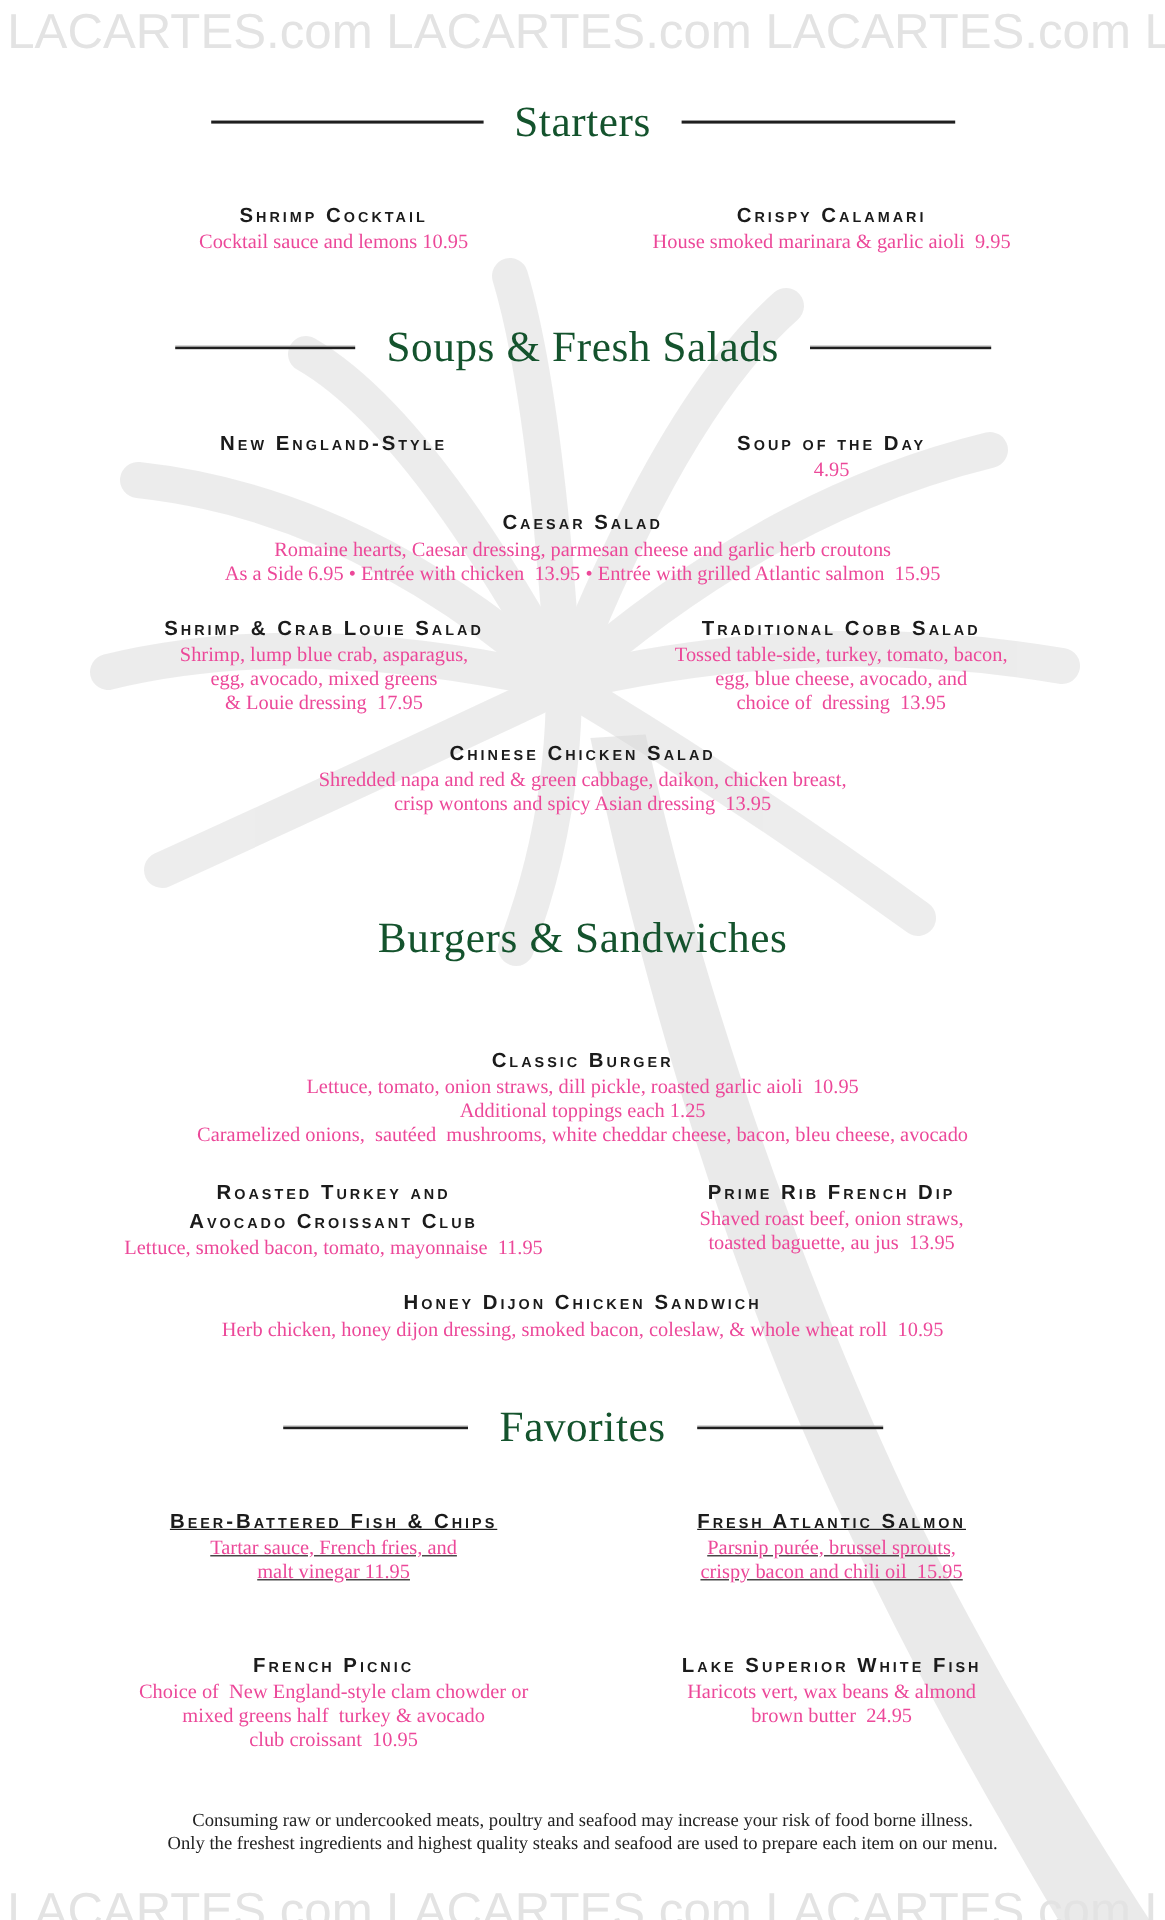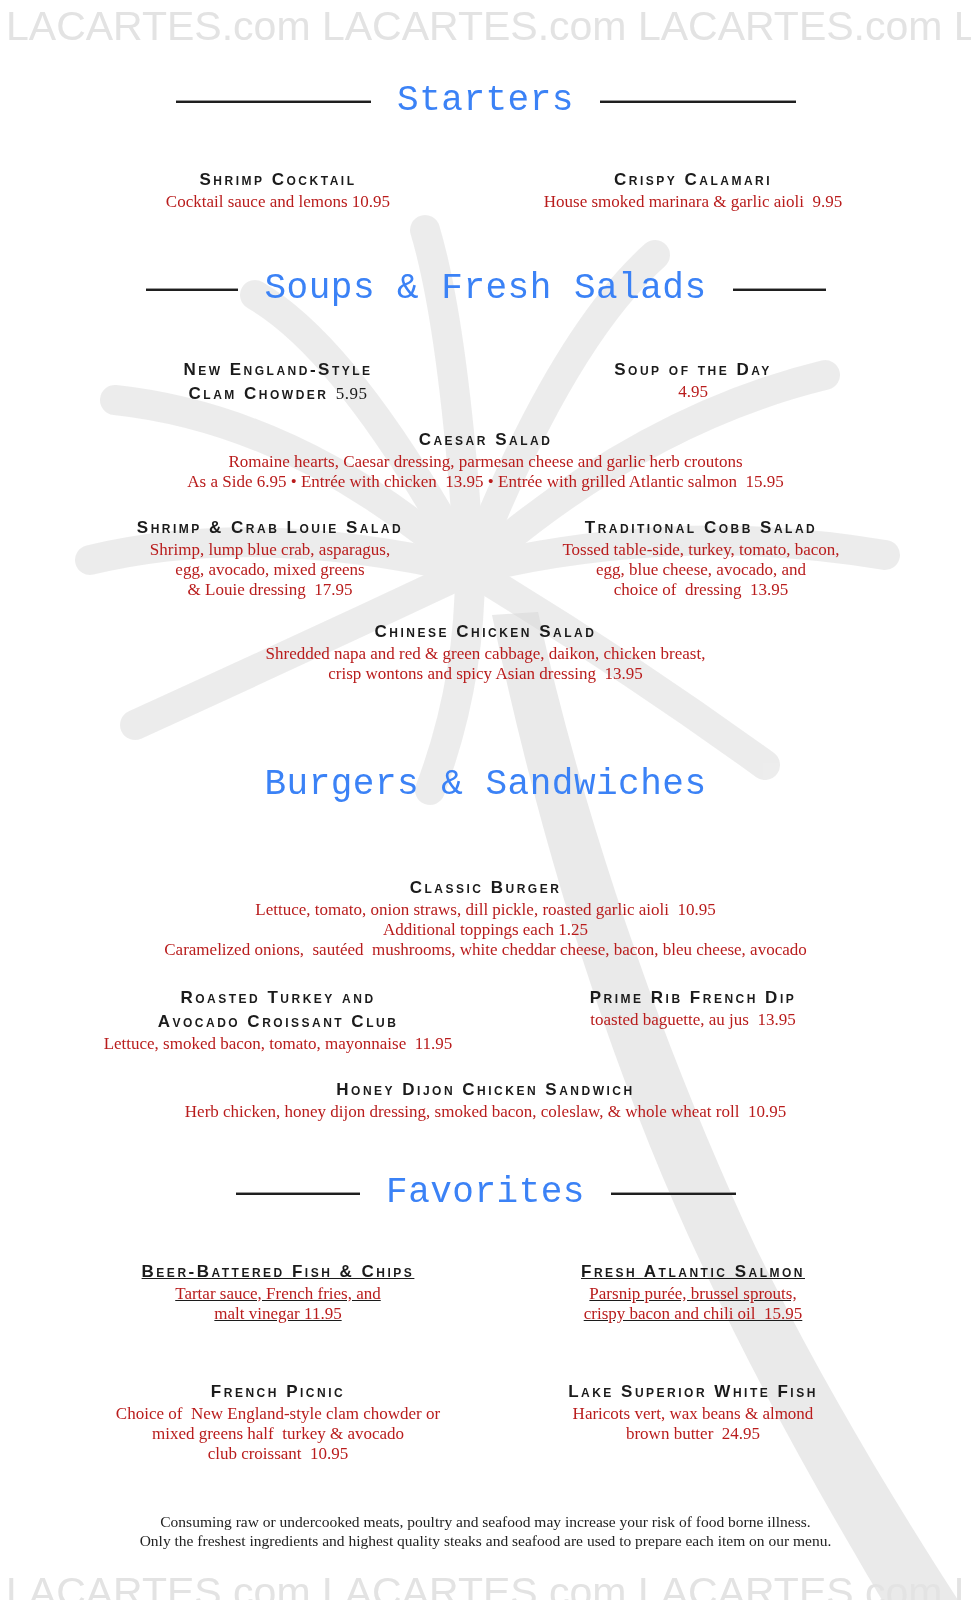--- a/index.html
+++ b/index.html
@@ -27,23 +27,23 @@
   .watermark.bottom{bottom:-16px;}
   
   .menu{position:relative;z-index:2;padding-top:58px;}
   .section-heading-row{
     display:flex;align-items:center;justify-content:center;
     gap:26px;margin:0 auto;
   }
   .heading-rule{flex:1;height:3px;
     background:linear-gradient(to bottom,#9a9a9a 0 1px,#1f1f1f 1px 3px);}
   .section-heading{
-    font-family:Liberation Mono, monospace;
+    font-family:Liberation Serif, serif;
     font-size:36px;line-height:42px;
-    color:#3b82f6;letter-spacing:.5px;white-space:nowrap;
+    color:#14532d;letter-spacing:.5px;white-space:nowrap;
   }
   .section-0 .section-heading-row{width:620px;margin-top:22px;margin-bottom:46px;}
   .section-1 .section-heading-row{width:680px;margin-top:56px;margin-bottom:48px;}
   .section-2 .section-heading-row{width:770px;margin-top:54px;margin-bottom:44px;flex-direction:column;}
   .section-3 .section-heading-row{width:500px;margin-top:50px;margin-bottom:46px;}
   .row{width:830px;margin:0 auto 13px;}
   .row.two{display:flex;}
   .row.two .col{flex:1;text-align:center;padding:0 6px;}
   .row.one{text-align:center;}
   
@@ -60,21 +60,21 @@
     font-size:17px;line-height:24px;
     letter-spacing:2.5px;color:#1b1b1b;
     white-space:pre-wrap;
   }
   .item-price{
     font-family:"Liberation Serif", serif;
     font-variant:normal;font-weight:400;
     letter-spacing:.5px;font-size:17px;
   }
   .item-desc-line{
-    font-size:17px;line-height:20px;color:#b91c1c;
+    font-size:17px;line-height:20px;color:#ec4899;
     white-space:pre-wrap;
   }
   .disclaimer{
     position:relative;z-index:2;
     margin-top:48px;text-align:center;
     font-size:15.5px;line-height:19px;color:#222;
   }
 </style>
 </head>
 <body>
@@ -118,21 +118,20 @@
     </div>
     <div class="section section-1">
       <div class="section-heading-row">
         <div class="heading-rule"></div>
         <div class="section-heading">Soups &amp; Fresh Salads</div>
         <div class="heading-rule"></div>
       </div>
       <div class="row two">
         <div class="col item">
           <div class="item-title-line"><span>New England-Style</span></div>
-          <div class="item-title-line"><span>Clam Chowder</span> <span class="item-price">5.95</span></div>
         </div>
         <div class="col item">
           <div class="item-title-line"><span>Soup of the Day</span></div>
           <div class="item-desc-line">4.95</div>
         </div>
       </div>
       <div class="row one">
         <div class="item">
           <div class="item-title-line"><span>Caesar Salad</span></div>
           <div class="item-desc-line">Romaine hearts, Caesar dressing, parmesan cheese and garlic herb croutons</div>
@@ -176,20 +175,21 @@
         </div>
       </div>
       <div class="row two">
         <div class="col item">
           <div class="item-title-line"><span>Roasted Turkey and</span></div>
           <div class="item-title-line"><span>Avocado Croissant Club</span></div>
           <div class="item-desc-line">Lettuce, smoked bacon, tomato, mayonnaise 11.95</div>
         </div>
         <div class="col item">
           <div class="item-title-line"><span>Prime Rib French Dip</span></div>
+          <div class="item-desc-line">Shaved roast beef, onion straws,</div>
           <div class="item-desc-line">toasted baguette, au jus 13.95</div>
         </div>
       </div>
       <div class="row one">
         <div class="item">
           <div class="item-title-line"><span>Honey Dijon Chicken Sandwich</span></div>
           <div class="item-desc-line">Herb chicken, honey dijon dressing, smoked bacon, coleslaw, &amp; whole wheat roll 10.95</div>
         </div>
       </div>
     </div>

